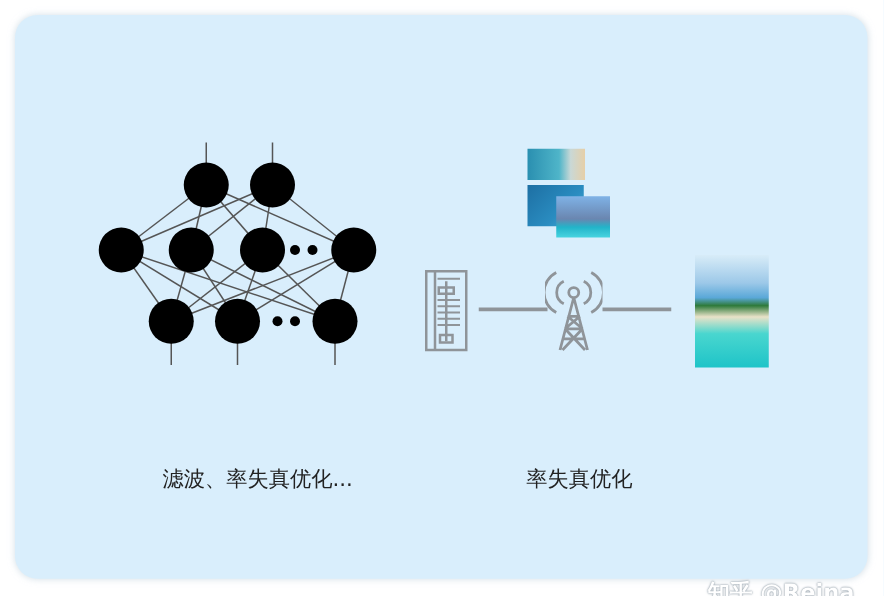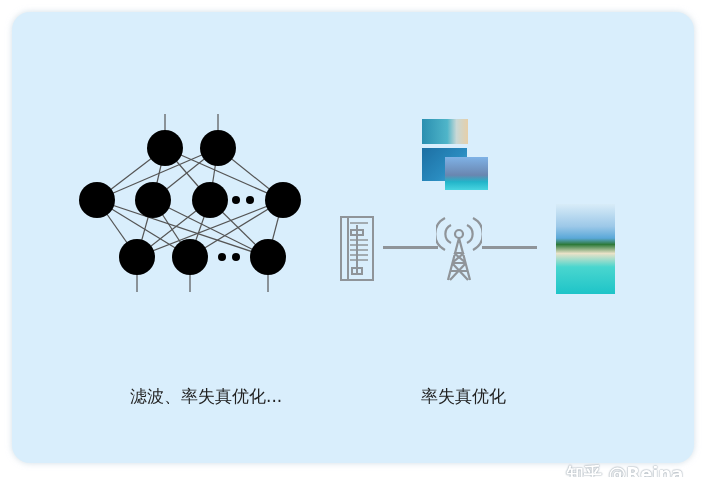--- a/index.html
+++ b/index.html
@@ -1,19 +1,19 @@
 <!DOCTYPE html>
 <html><head>
 <meta charset="utf-8">
 <style>
   html,body{margin:0;padding:0;}
   body{width:707px;height:477px;background:#ffffff;position:relative;overflow:hidden;font-family:"DejaVu Sans",sans-serif;}
   .card{position:absolute;left:12px;top:12px;width:682px;height:451px;background:#d9eefc;border-radius:18px;box-shadow:0 0 6px rgba(180,200,215,0.6);}
   .abs{position:absolute;}
-  .label{position:absolute;font-size:17px;color:#222;white-space:nowrap;margin-top:13px;}
+  .label{position:absolute;font-size:17px;color:#222;white-space:nowrap;}
   .wm{position:absolute;font-size:18px;color:#ffffff;text-shadow:0 0 2px #9aa6b0,0 0 1px #8a96a0;font-weight:bold;white-space:nowrap;}
 </style>
 </head>
 <body>
 
 <div class="card"></div>
 
 <svg class="abs" style="left:70px;top:100px" width="250" height="200">
   <g stroke="#555" stroke-width="1.2">
 

